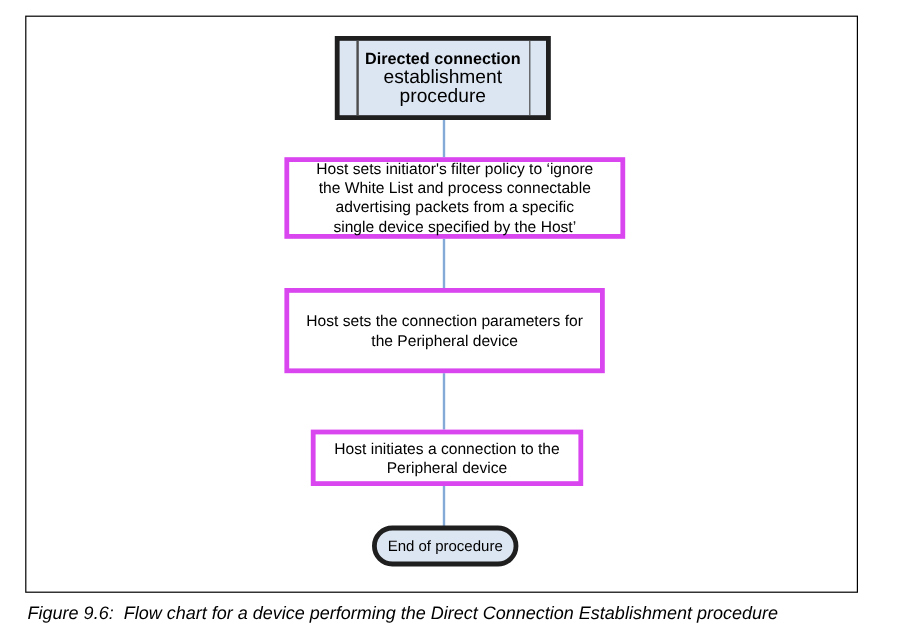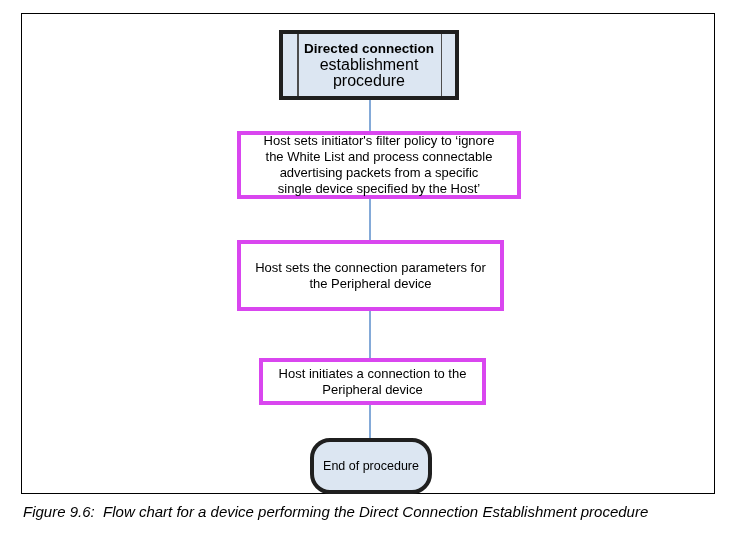--- a/index.html
+++ b/index.html
@@ -59,21 +59,21 @@
   .inner-bar.right { right: 13px; }
   .predefined .title { font-weight: bold; font-size: 13.5px; }
   .predefined .subtitle { font-size: 16px; }
 
   .step1 { left: 237px; top: 131px; width: 284px; height: 68px; }
   .step2 { left: 237px; top: 240px; width: 267px; height: 71px; }
   .step3 { left: 259px; top: 342px; width: 227px; height: 47px; margin-top: 16px; }
 
   .terminal {
     left: 310px; top: 438px;
-    width: 122px; height: 56px;
+    width: 122px; height: 34px;
     border-radius: 20px;
     border-color: #1f1f1f;
     font-size: 12.5px;
   }
 
   .caption {
     position: absolute;
     left: 23px; top: 502px;
     font-style: italic;
     font-size: 15px;

